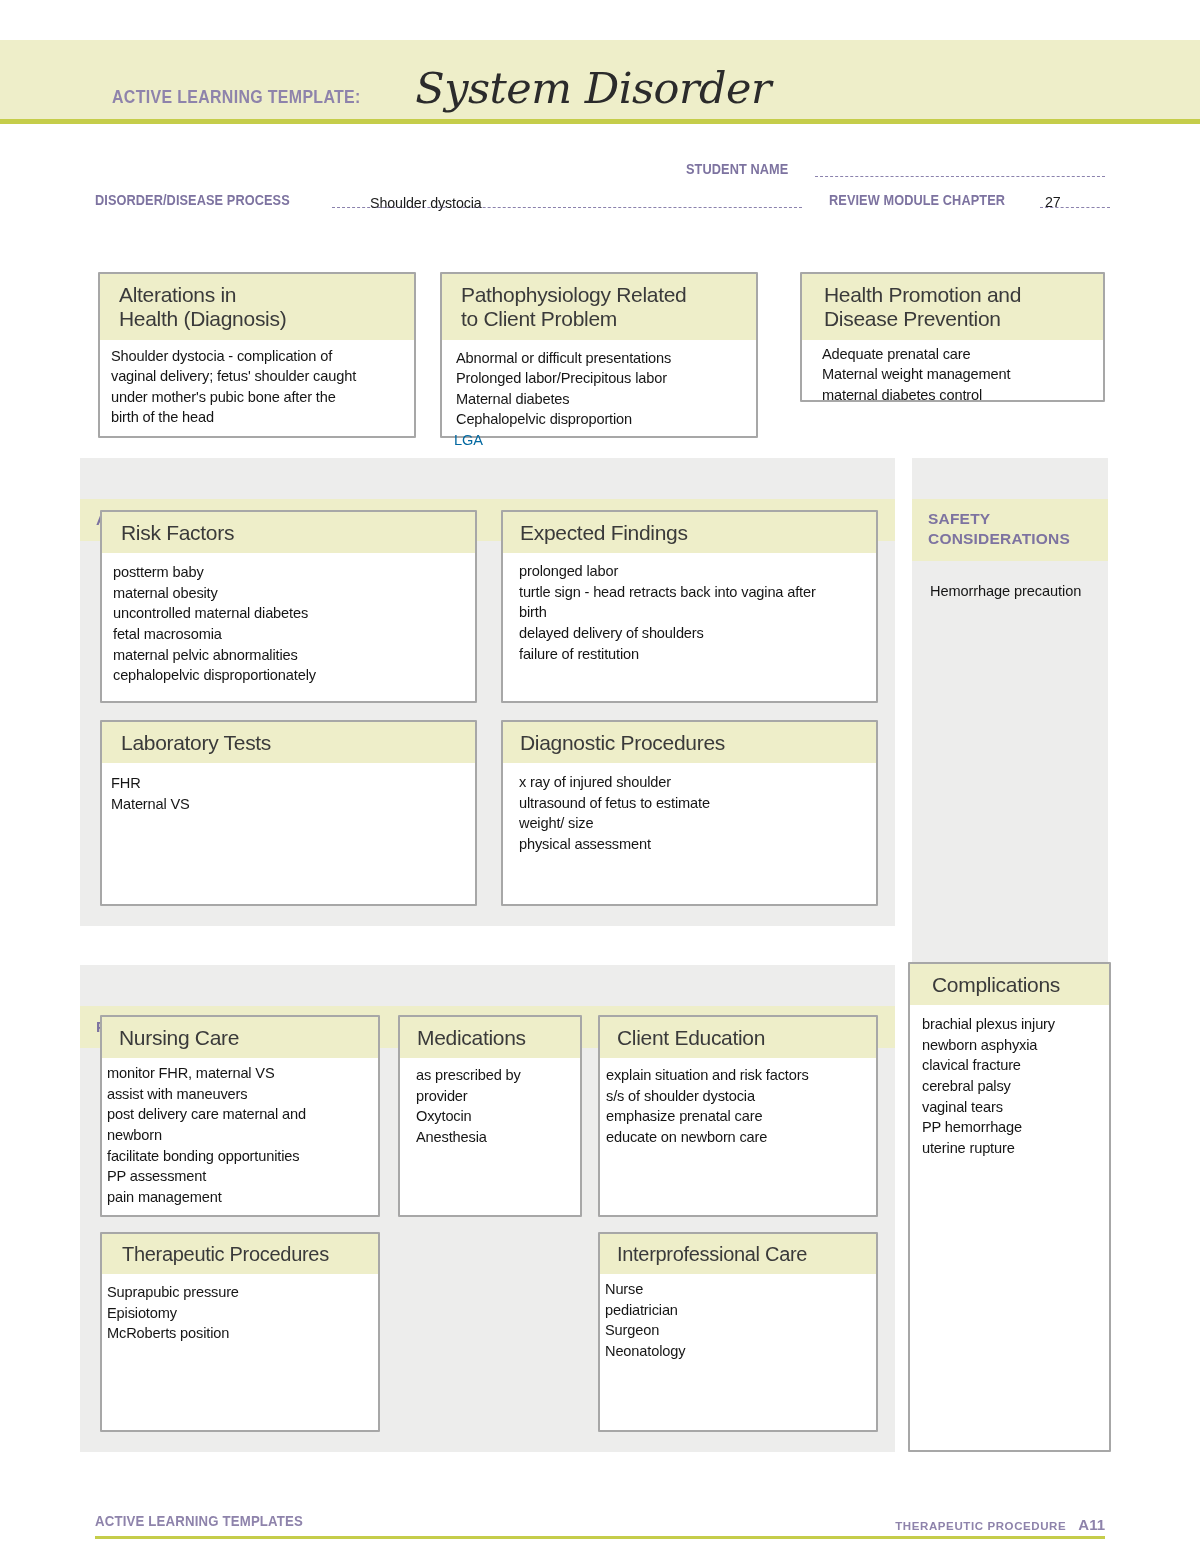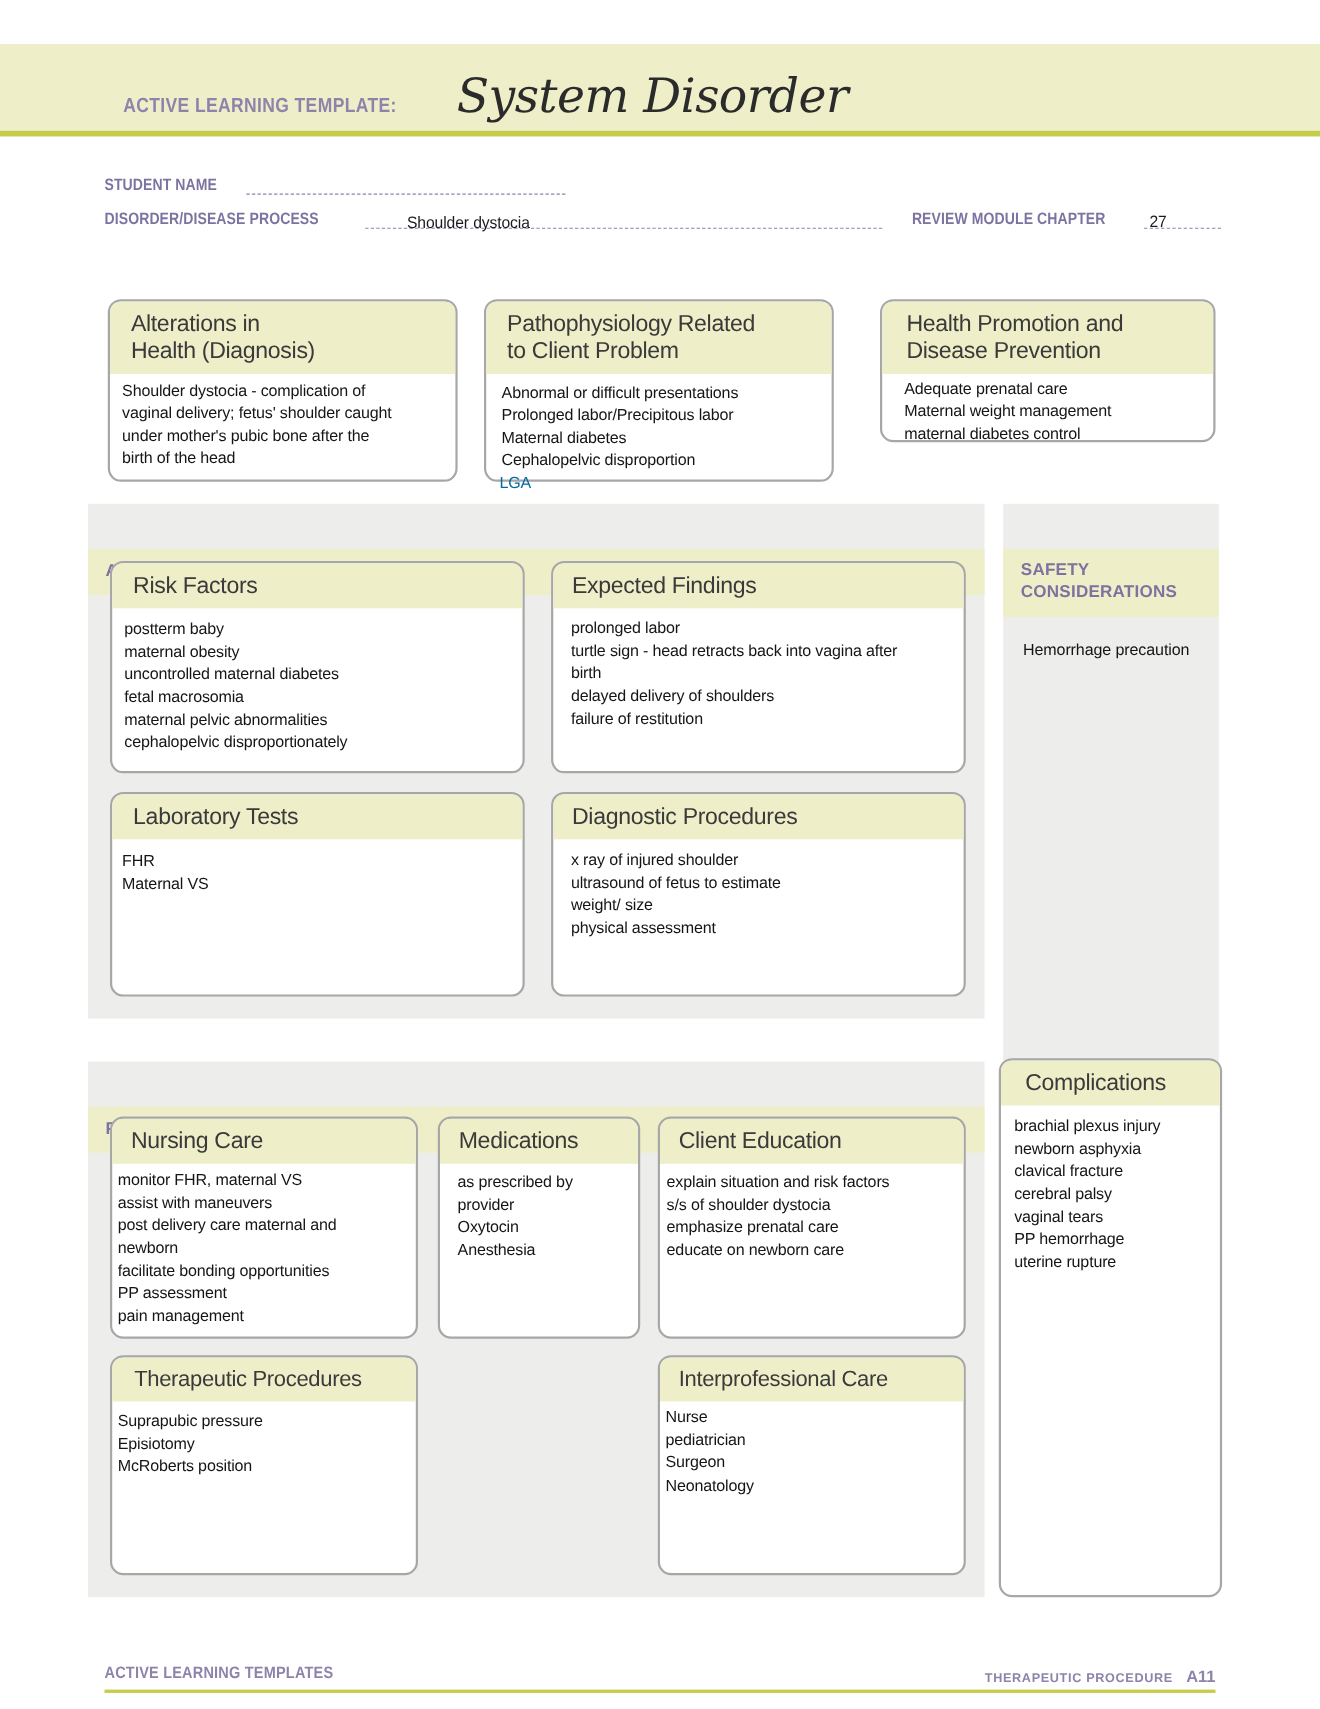--- a/index.html
+++ b/index.html
@@ -28,35 +28,35 @@
   .banner-title {
     font-family: "DejaVu Serif", serif;
     font-style: italic; font-size: 43px; color: #2b2b2b;
     margin-left: 14px; white-space: nowrap; letter-spacing: -0.5px; margin-top: 16px;
   }
 
   
   .info { position: absolute; left: 95px; top: 160px; width: 1010px; }
   .info-row { position: relative; height: 31px; color: #7d73a0;
               font-size: 15px; font-weight: bold; letter-spacing: 0.1px;
-              white-space: nowrap; }
+              white-space: nowrap; text-align: right; }
   .info-lbl { display: inline-block; transform: scaleX(0.85);
               transform-origin: left center; }
   .rule { display: inline-block; border-bottom: 1.5px dashed #8b82ad;
           vertical-align: bottom; height: 15px; }
   .fillval {
     position: absolute; font-family: "Liberation Sans", sans-serif;
     font-weight: normal; color: #1a1a1a; font-size: 15px;
     letter-spacing: -0.1px; transform: scaleX(0.95); transform-origin: left bottom;
   }
 
   
   .card {
     position: absolute; background: #ffffff;
-    border: 2px solid #a7a7a7; border-radius: 12px; overflow: hidden;
+    border: 2px solid #a7a7a7; border-radius: 1px; overflow: hidden;
   }
   .card-hd {
     background: #eeeec9; padding: 9px 0 8px 19px;
     font-family: "Liberation Sans", sans-serif;
     font-size: 21px; color: #3a3a3a; line-height: 1.16;
     letter-spacing: -0.3px; font-weight: 300;
   }
   .card-hd.sm { font-size: 20px; }
   .card-bd {
     padding: 7px 10px 6px 11px;

